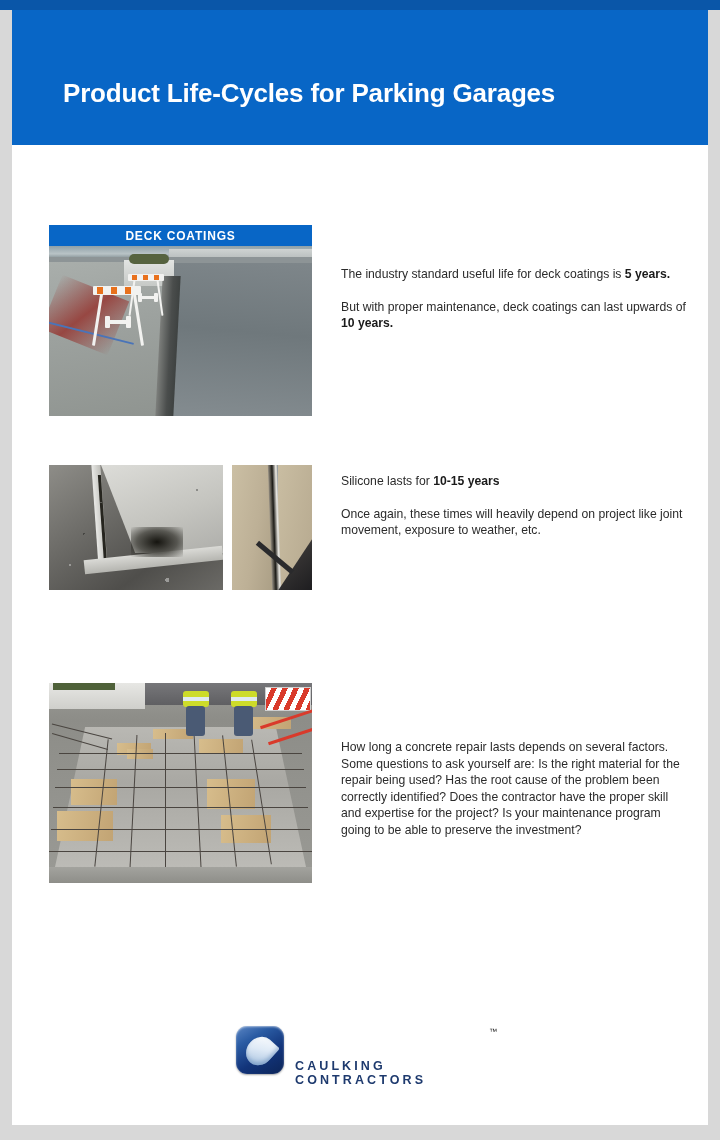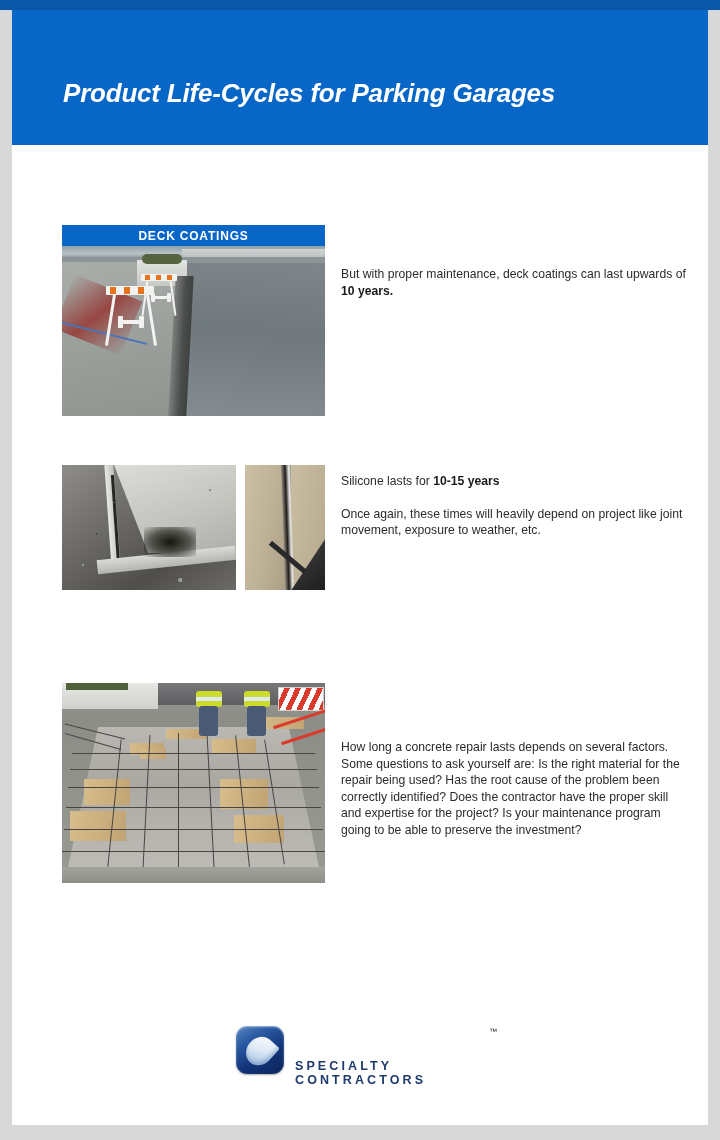--- a/index.html
+++ b/index.html
@@ -46,29 +46,28 @@
   .banner-title {
     position: absolute;
     left: 51px;
     top: 68px;
     color: #ffffff;
     font-size: 26px;
     font-weight: bold;
     letter-spacing: -0.2px;
     font-family: "Liberation Sans", sans-serif;
     white-space: nowrap;
-    font-style: italic;
   }
 
   
   .section { position: absolute; }
 
   .media-col {
     position: absolute;
-    left: 50px;
+    left: 37px;
     width: 290px;
   }
 
   .sec-header {
     width: 263px;
     height: 21px;
     background: #0866c6;
     color: #ffffff;
     font-size: 12px;
     font-weight: bold;
@@ -352,20 +351,23 @@
           <div class="orange" style="left:105px; top:29px; width:5px; height:5px;"></div>
           <div class="barricade" style="left:82px; top:34px; width:2px; height:36px; transform:rotate(8deg);"></div>
           <div class="barricade" style="left:110px; top:34px; width:2px; height:36px; transform:rotate(-8deg);"></div>
           <div class="barricade" style="left:91px; top:50px; width:16px; height:3px;"></div>
           <div class="barricade" style="left:89px; top:47px; width:4px; height:9px;"></div>
           <div class="barricade" style="left:105px; top:47px; width:4px; height:9px;"></div>
         </div>
       </div>
 
       <div class="text-col" style="top:256px;">
+        <p>
+          <span>The industry standard useful life for deck coatings is </span><b>5 years.</b>
+        </p>
         <p>
           <span>But with proper maintenance, deck coatings can last upwards of </span><b>10 years.</b>
         </p>
       </div>
     </div>
 
     <div class="section">
 
       <div class="media-col" style="top:455px;">
 
@@ -460,17 +462,17 @@
           <span>How long a concrete repair lasts depends on several factors. Some questions to ask yourself are: Is the right material for the repair being used? Has the root cause of the problem been correctly identified? Does the contractor have the proper skill and expertise for the project? Is your maintenance program going to be able to preserve the investment?</span>
         </p>
       </div>
     </div>
 
     <div style="position:absolute; left:213px; top:1008px; width:280px; height:66px;">
       <div class="logo-badge">
         <div class="logo-drop"></div>
       </div>
       <div class="logo-tm">™</div>
-      <div class="logo-sub">SPECIALTY CONTRACTORS</div>
+      <div class="logo-sub">CAULKING CONTRACTORS</div>
     </div>
 
   </div>
 </div>
 
 </body></html>

